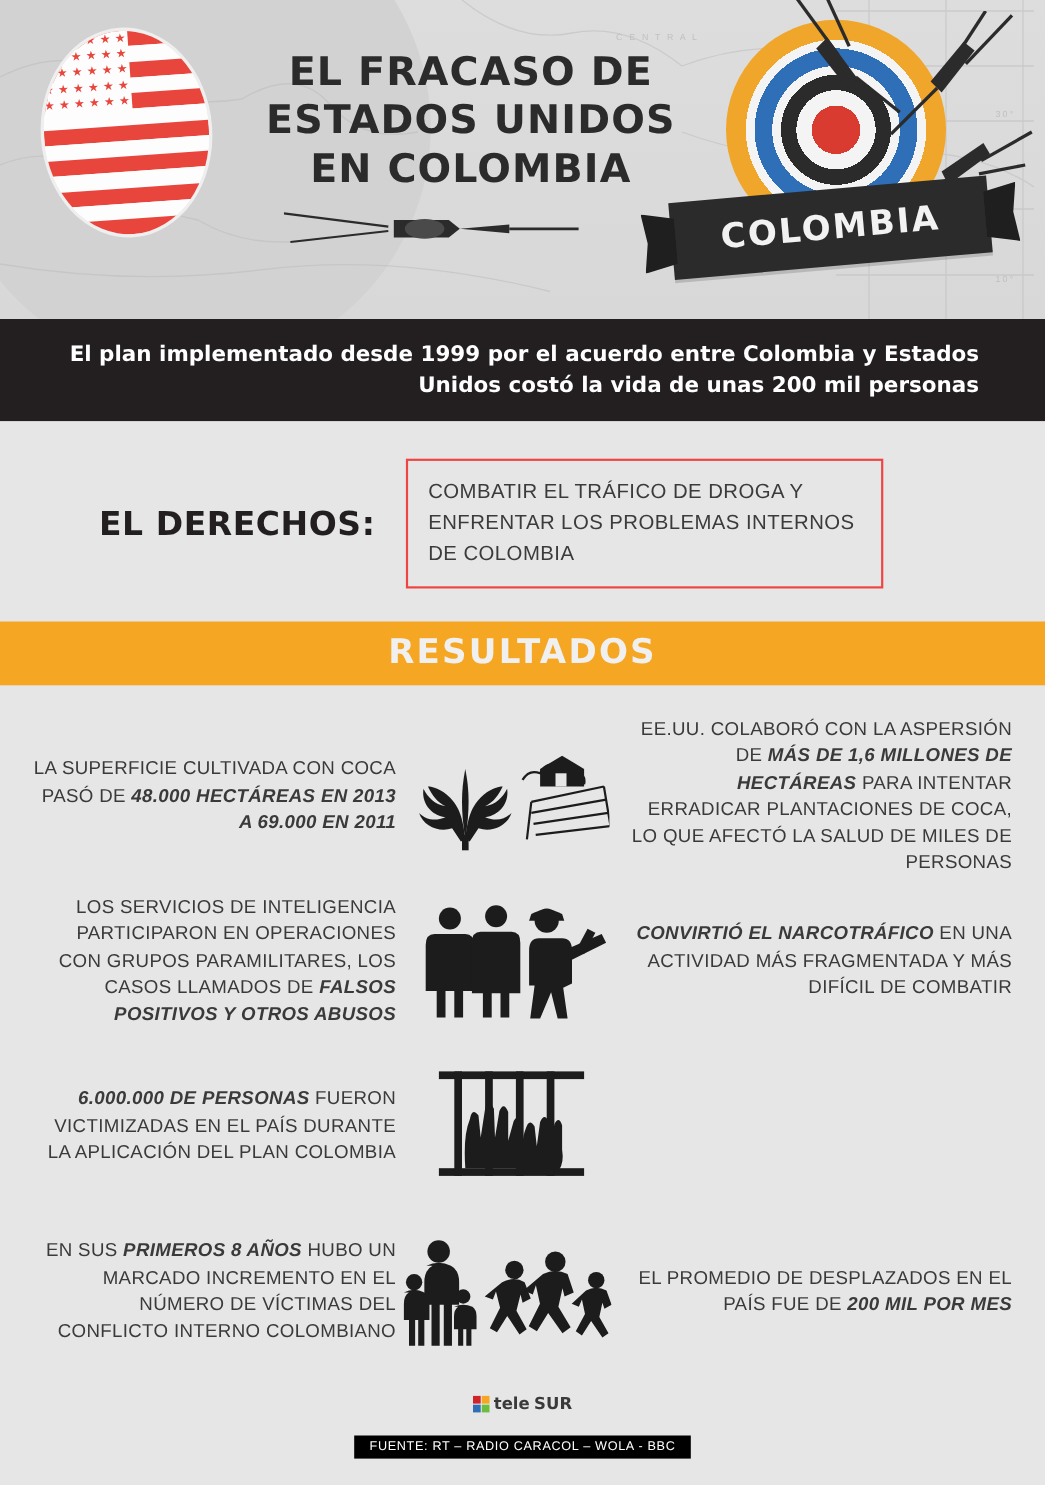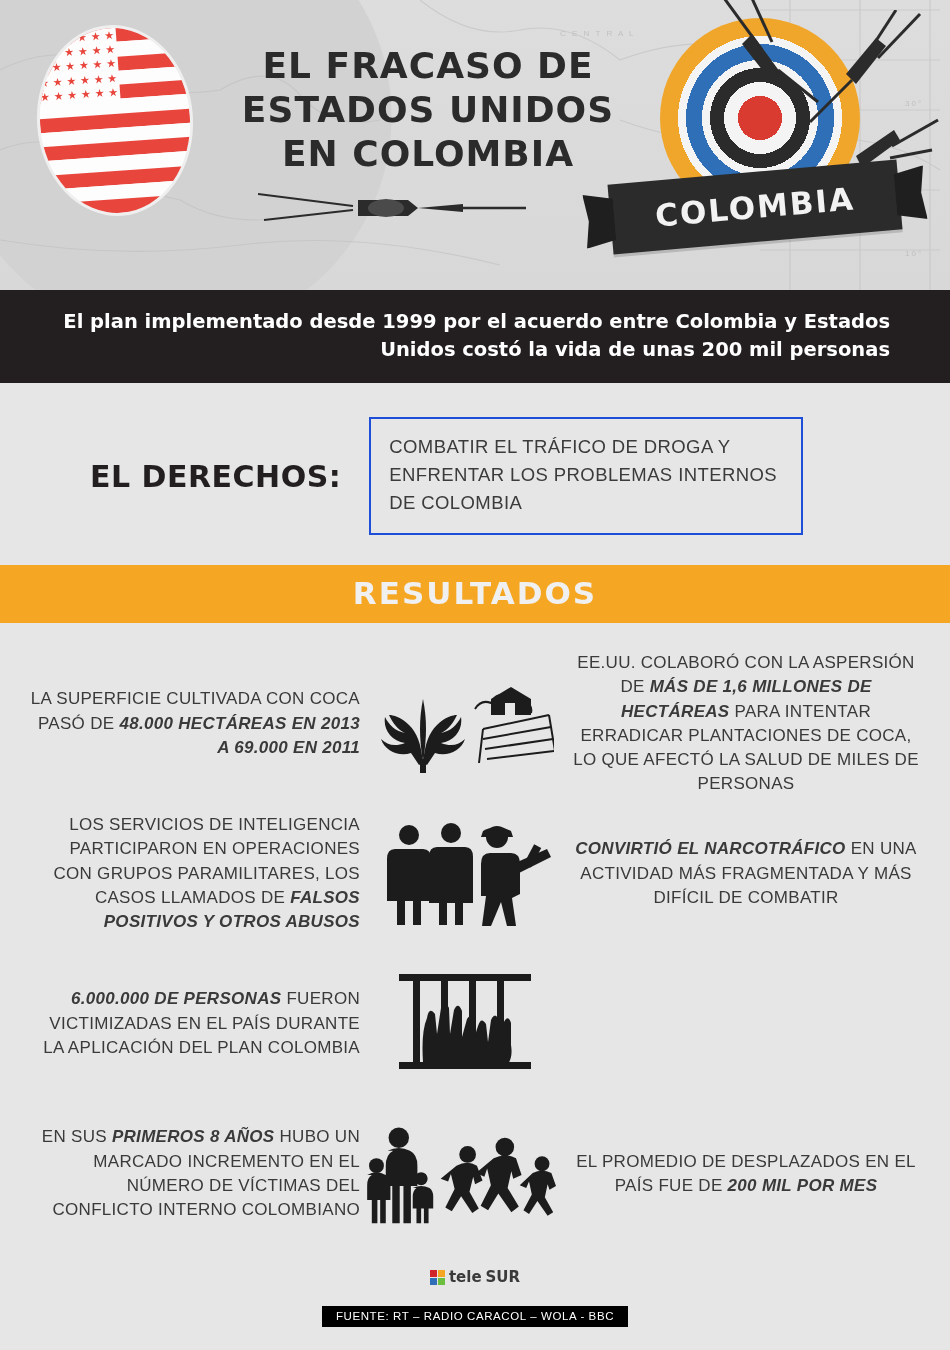--- a/index.html
+++ b/index.html
@@ -128,21 +128,21 @@
   .objetivo h2 {
     font-family: "DejaVu Sans", sans-serif;
     font-weight: bold;
     font-size: 30px;
     color: #231f20;
     letter-spacing: .5px;
     white-space: nowrap;
     margin-left: 50px;
   }
   .objetivo-box {
-    border: 2px solid #1d4ed8;
+    border: 2px solid #ef4444;
     padding: 14px 18px 16px;
     width: 434px;
   }
   .objetivo-box p {
     font-family: "Liberation Sans", sans-serif;
     font-size: 18.5px;
     line-height: 1.5;
     color: #3b3b3b;
     letter-spacing: .4px;
   }
@@ -170,21 +170,21 @@
     min-height: 150px;
   }
   .txt {
     font-family: "Liberation Sans", sans-serif;
     font-size: 17px;
     line-height: 1.42;
     color: #3a3a3a;
     letter-spacing: .3px;
   }
   .txt.left { text-align: right; }
-  .txt.right { text-align: center; }
+  .txt.right { text-align: right; }
   .txt em { font-style: italic; font-weight: bold; }
   .icon-cell { display: flex; align-items: center; justify-content: center; }
 
   
   .footer {
     padding: 14px 0 16px;
     text-align: center;
   }
   .logo {
     display: inline-flex; align-items: center; gap: 4px;

